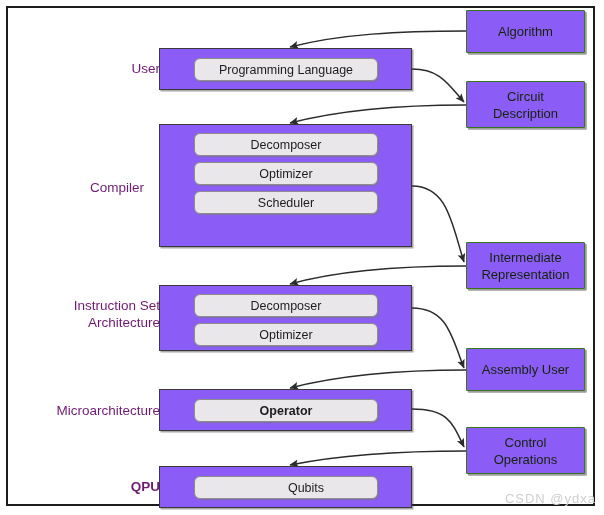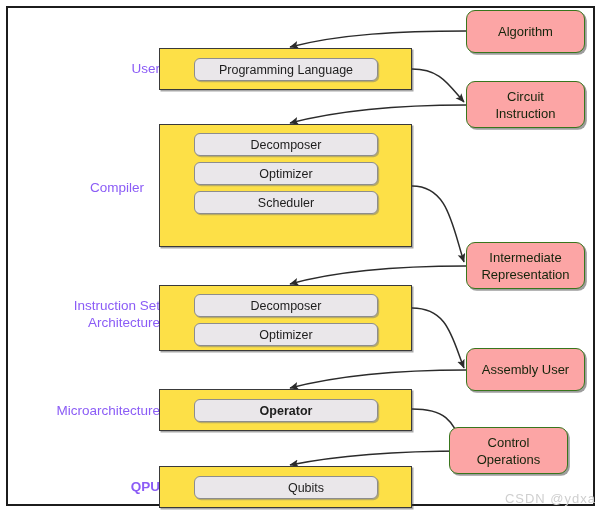--- a/index.html
+++ b/index.html
@@ -33,29 +33,29 @@
     top: 0;
     width: 604px;
     height: 515px;
     pointer-events: none;
   }
   
   .stage-label {
     position: absolute;
     text-align: right;
     font-size: 13.5px;
-    color: #8b5cf6;
+    color: #701a75;
     line-height: 17px;
     white-space: pre-line;
   }
   
   .layer-box {
     position: absolute;
     border: 1.6px solid #3a3a3a;
-    background: #fde047;
+    background: #8b5cf6;
     box-sizing: border-box;
     box-shadow: 1.5px 1.5px 0 rgba(60,60,60,0.45);
   }
   
   .component {
     position: absolute;
     left: 34px;
     width: 184px;
     height: 23px;
     background: #eae7ea;
@@ -65,23 +65,23 @@
     display: flex;
     align-items: center;
     justify-content: center;
     font-size: 12.5px;
     color: #1d1d1d;
     box-shadow: 1.2px 1.2px 0 rgba(120,120,120,0.5);
   }
   
   .artifact {
     position: absolute;
-    background: #fca5a5;
+    background: #8b5cf6;
     border: 1.6px solid #38761d;
-    border-radius: 9px;
+    border-radius: 1px;
     box-sizing: border-box;
     display: flex;
     align-items: center;
     justify-content: center;
     text-align: center;
     font-size: 13px;
     color: #14240b;
     line-height: 17px;
     white-space: pre-line;
     box-shadow: 1.8px 1.8px 0 rgba(60,60,60,0.5);
@@ -146,22 +146,22 @@
       <div class="layer-box" style="left: 159px; top: 389px; width: 253px; height: 42px;">
         <div class="component" style="top: 9px; font-weight: bold;">Operator</div>
       </div>
       <div class="layer-box" style="left: 159px; top: 466px; width: 253px; height: 42px;">
         <div class="component" style="top: 9px; padding-left: 40px;">Qubits</div>
       </div>
     </div>
   <div id="artifact-group">
       <div class="artifact" style="left: 466px; top: 10px; width: 119px; height: 43px;">Algorithm</div>
       <div class="artifact" style="left: 466px; top: 81px; width: 119px; height: 47px;">Circuit
-Instruction</div>
+Description</div>
       <div class="artifact" style="left: 466px; top: 242px; width: 119px; height: 47px;">Intermediate
 Representation</div>
       <div class="artifact" style="left: 466px; top: 348px; width: 119px; height: 43px;">Assembly User</div>
-      <div class="artifact" style="left: 449px; top: 427px; width: 119px; height: 47px;">Control
+      <div class="artifact" style="left: 466px; top: 427px; width: 119px; height: 47px;">Control
 Operations</div>
     </div>
 
   <div class="watermark">CSDN @ydxa</div>
 </div>
 
 </body></html>

